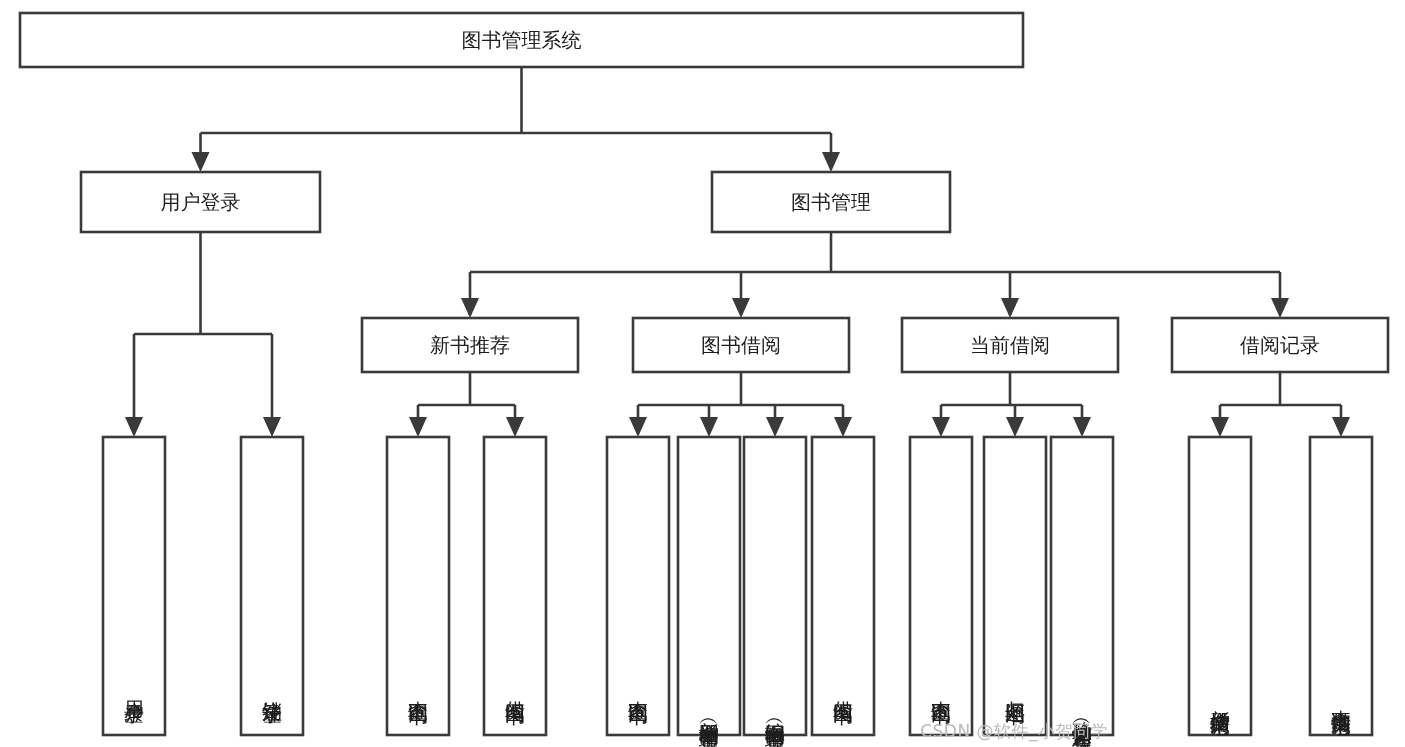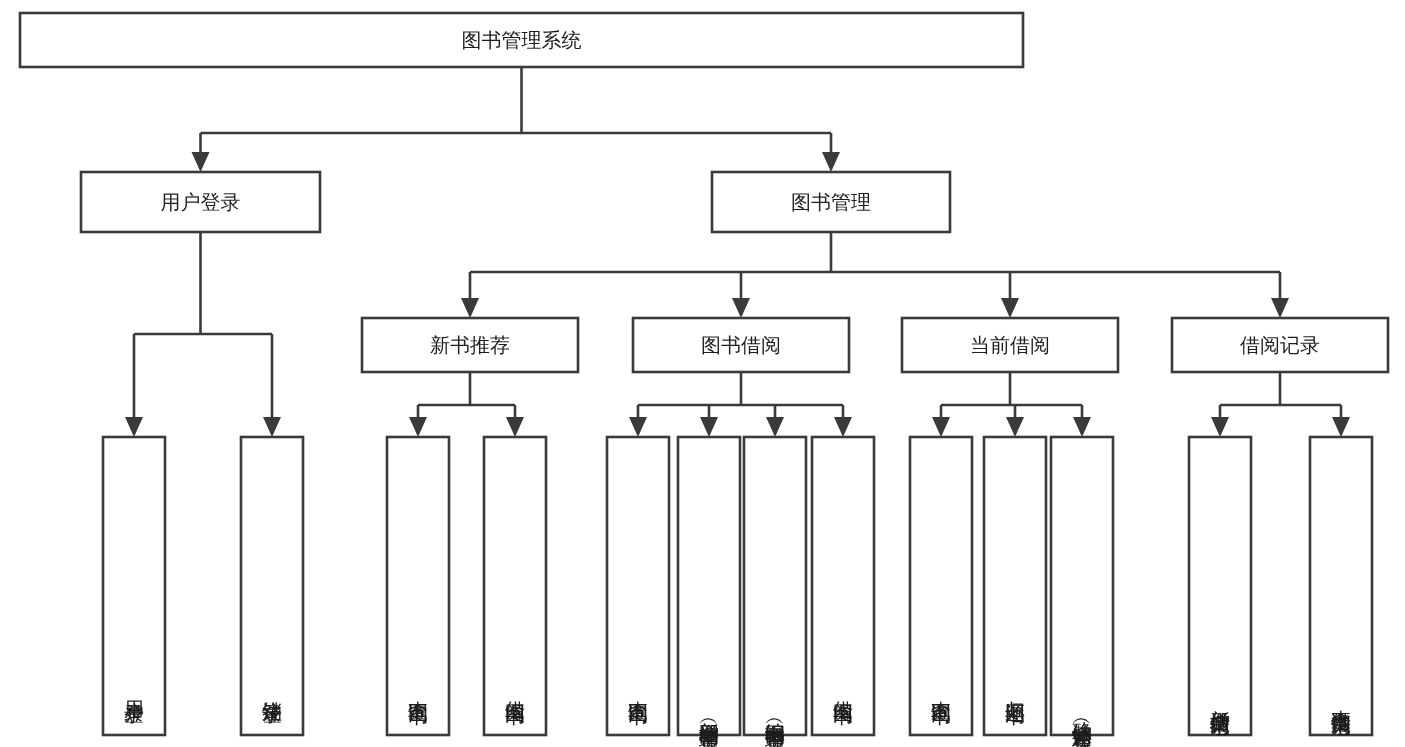--- a/index.html
+++ b/index.html
@@ -228,13 +228,14 @@
   <div class="vlabel-wrap" style="left:1051px; top:437px; width:62px; height:298px; padding-bottom:16px;">
     <span class="vlabel">确认归还（管理员）</span>
   </div>
   <div class="vlabel-wrap" style="left:1189px; top:437px; width:62px; height:298px; padding-bottom:32px;">
     <span class="vlabel">新增借阅记录</span>
   </div>
   <div class="vlabel-wrap" style="left:1310px; top:437px; width:62px; height:298px; padding-bottom:32px;">
     <span class="vlabel">查询借阅记录</span>
   </div>
 
+  <div class="watermark">CSDN @软件_小贺同学</div>
 </div>
 
 </body></html>

